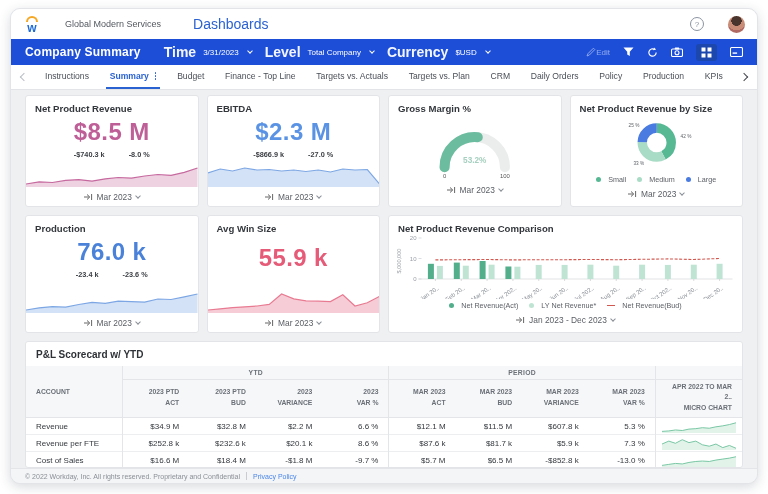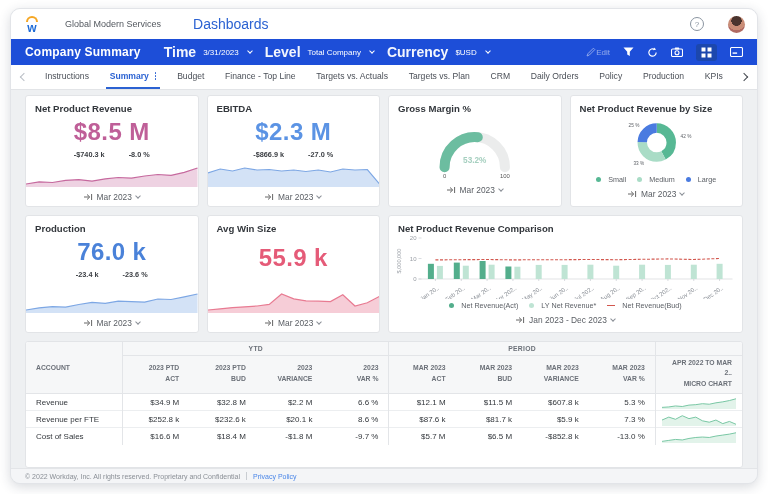--- a/index.html
+++ b/index.html
@@ -407,20 +407,21 @@
           <svg width="9" height="8" viewBox="0 0 9 8">
                 <path d="M0 4 H5 M3 1.5 L5.8 4 L3 6.5 M7.6 1 V7" stroke="#666" fill="none" stroke-width="1"></path>
               </svg>
           <span>Jan 2023 - Dec 2023</span>
           <span class="chev down"></span>
         </div>
       </div>
     </div>
 
     <div class="pnl">
+      <div class="pnl-title">P&amp;L Scorecard w/ YTD</div>
       <div class="pnl-wrap">
         <table>
           <colgroup>
                 <col style="width: 13.5%;">
                 <col style="width: 9.3%;">
                 <col style="width: 9.3%;">
                 <col style="width: 9.3%;">
                 <col style="width: 9.3%;">
                 <col style="width: 9.3%;">
                 <col style="width: 9.3%;">

